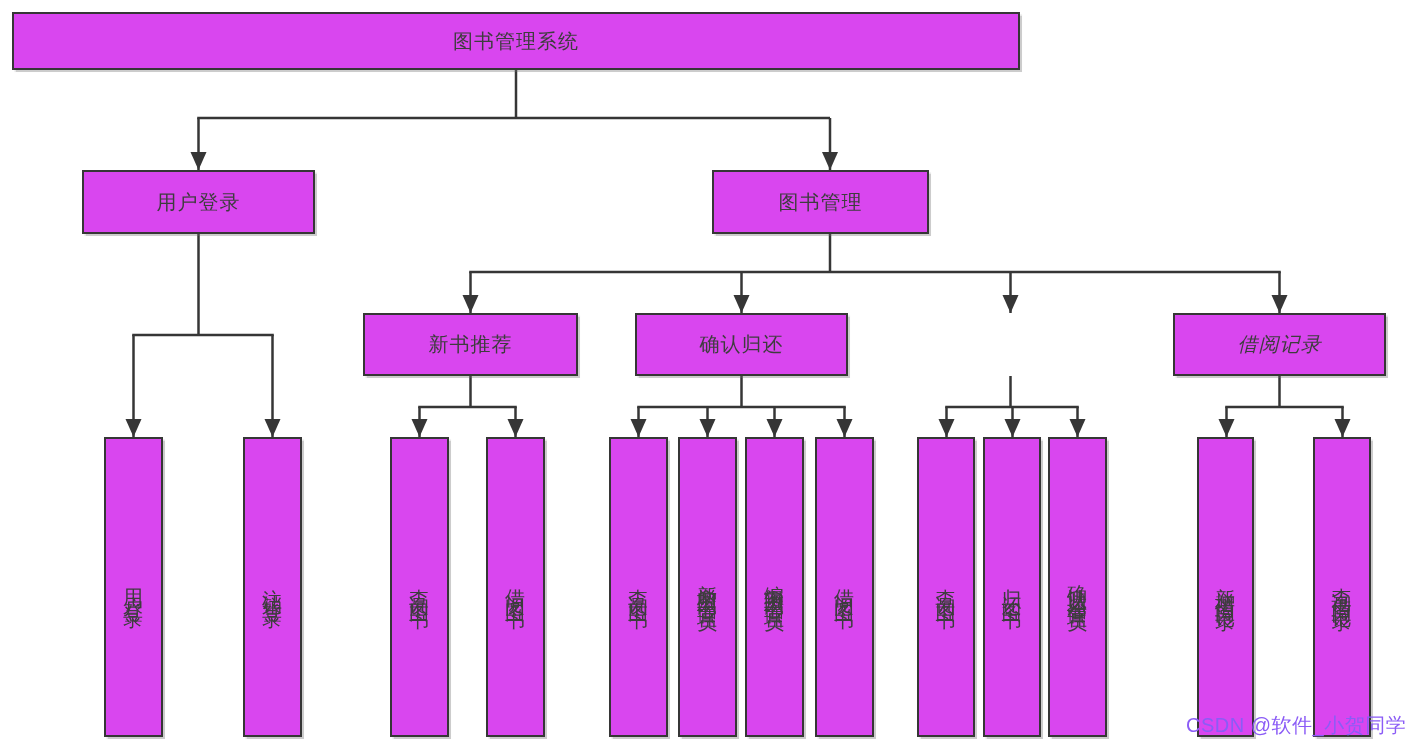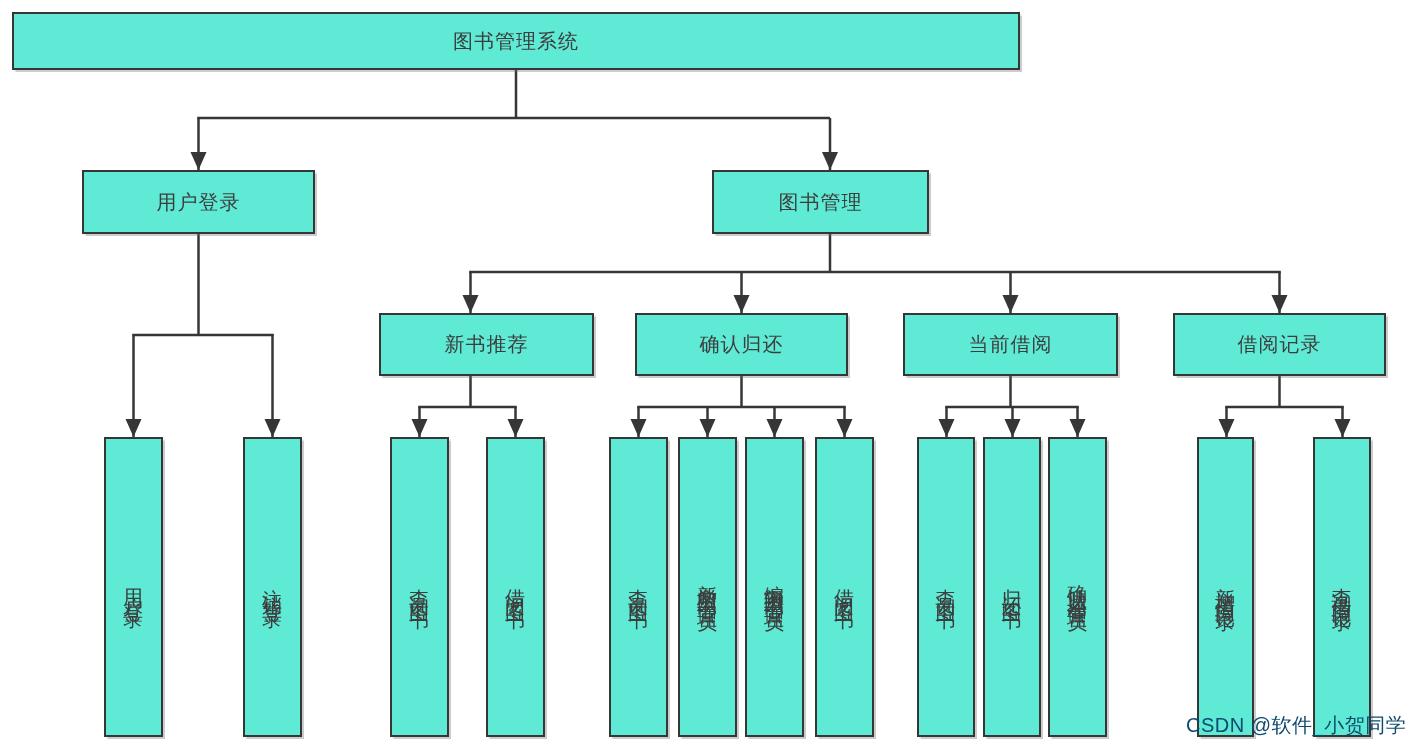--- a/index.html
+++ b/index.html
@@ -13,21 +13,21 @@
     overflow: hidden;
   }
   .connectors {
     position: absolute;
     left: 0; top: 0;
     width: 1405px; height: 747px;
   }
   .node {
     position: absolute;
     box-sizing: border-box;
-    background: #5eead4;
+    background: #d946ef;
     border: 2.5px solid #363636;
     display: flex;
     align-items: center;
     justify-content: center;
     font-size: 20px;
     letter-spacing: 1px;
     box-shadow: 1.5px 1.5px 1px rgba(110,110,110,0.35);
     z-index: 2;
   }
   .vnode {
@@ -37,21 +37,21 @@
     font-size: 20px;
     line-height: 1;
     text-align: center;
   }
   .watermark {
     position: absolute;
     left: 1186px;
     top: 712px;
     font-size: 20px;
     letter-spacing: 0.5px;
-    color: #0c4a6e;
+    color: #8b5cf6;
     z-index: 3;
     white-space: nowrap;
   }
 </style>
 </head>
 <body>
 
 <div class="canvas">
 
   <svg class="connectors" viewBox="0 0 1405 747" xmlns="http://www.w3.org/2000/svg">
@@ -102,24 +102,23 @@
       <line x1="1226.5" y1="407" x2="1226.5" y2="437" marker-end="url(#ah)"></line>
       <line x1="1342.5" y1="407" x2="1342.5" y2="437" marker-end="url(#ah)"></line>
     </g>
   </svg>
 
   <div class="node" style="left:12px; top:12px; width:1008px; height:58px;">图书管理系统</div>
 
   <div class="node" style="left:82px; top:170px; width:233px; height:64px;">用户登录</div>
   <div class="node" style="left:712px; top:170px; width:217px; height:64px;">图书管理</div>
 
-  <div class="node" style="left:363px; top:313px; width:215px; height:63px;margin-left:16px;">新书推荐</div>
+  <div class="node" style="left:363px; top:313px; width:215px; height:63px;">新书推荐</div>
   <div class="node" style="left:635px; top:313px; width:213px; height:63px;">确认归还</div>
-  <div class="node" style="left:903px; top:313px; width:215px; height:63px;">当前借阅</div>
-  <div class="node" style="left:1173px; top:313px; width:213px; height:63px;">借阅记录</div>
+  <div class="node" style="left:1173px; top:313px; width:213px; height:63px;font-style:italic;">借阅记录</div>
 
   <div class="node vnode" style="left:104px; top:437px; width:59px; height:300px;">用户登录</div>
   <div class="node vnode" style="left:243px; top:437px; width:59px; height:300px;">注销登录</div>
 
   <div class="node vnode" style="left:390px; top:437px; width:59px; height:300px;">查询图书</div>
   <div class="node vnode" style="left:486px; top:437px; width:59px; height:300px;">借阅图书</div>
 
   <div class="node vnode" style="left:609px; top:437px; width:59px; height:300px;">查询图书</div>
   <div class="node vnode" style="left:678px; top:437px; width:59px; height:300px; letter-spacing:4px;">新增图书（管理员）</div>
   <div class="node vnode" style="left:745px; top:437px; width:59px; height:300px; letter-spacing:4px;">编辑图书（管理员）</div>

